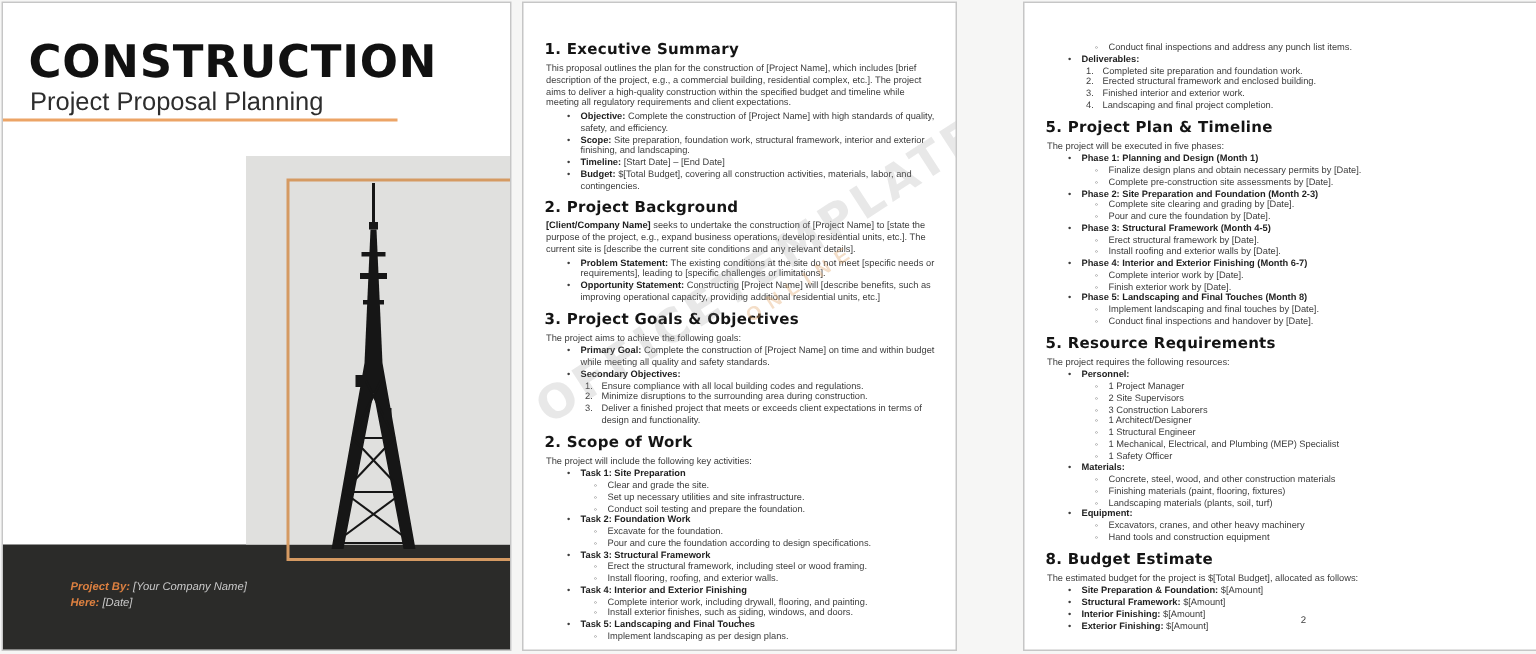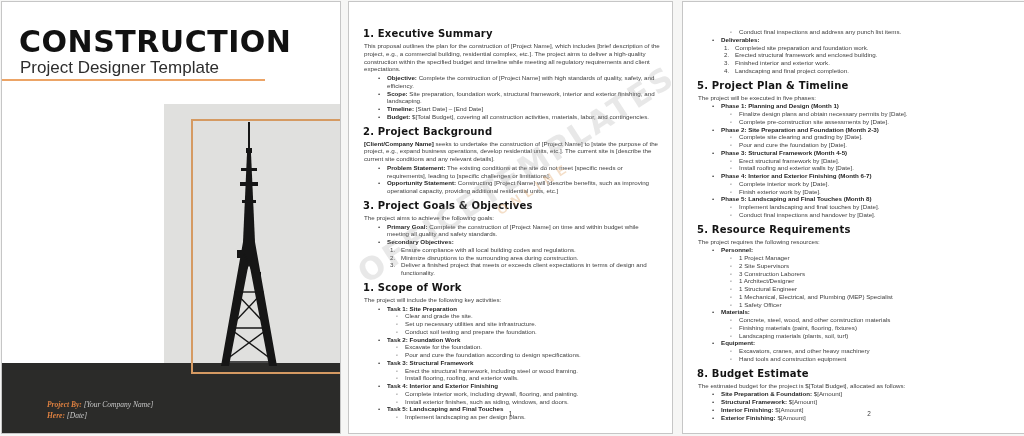--- a/index.html
+++ b/index.html
@@ -1,33 +1,33 @@
 <!DOCTYPE html>
 <html><head>
 <meta charset="utf-8">
 <style>
   * { margin:0; padding:0; box-sizing:border-box; }
   html,body { width:1024px; height:436px; background:#f6f6f5; font-family:"Liberation Sans", sans-serif; }
   .canvas { position:relative; width:1024px; height:436px; overflow:hidden; }
 
   .page { position:absolute; top:1px; height:433px; background:#ffffff; border:1px solid #c6c6c6; overflow:hidden; }
   .page-cover { left:1px; width:340px;padding-left:20px; }
-  .page-doc1  { left:348px; width:325px; }
+  .page-doc1  { left:348px; width:290px; }
   .page-doc2  { left:682px; width:374px; }
 
   
   .cover-title { position:absolute; left:17px; top:22px; font-size:30px; font-weight:800; letter-spacing:0.5px; color:#111; font-family:"DejaVu Sans", sans-serif; }
   .cover-subtitle { position:absolute; left:18px; top:56px; font-size:17px; color:#2d2d2d; }
   .cover-rule { position:absolute; left:0; top:77px; width:263px; height:2px; background:#eca466; }
   .cover-project-name { position:absolute; left:18px; top:84px; font-size:14px; color:#f0a56b; }
   .cover-photo { position:absolute; left:162px; top:102px; width:178px; height:259px; background:#e0e0de; }
   .cover-band { position:absolute; left:0; top:361px; width:340px; height:72px; background:#2b2b29; }
   .cover-photo-frame { position:absolute; left:189px; top:117px; width:220px; height:255px; border:2px solid #d59a62; }
   .cover-tower { position:absolute; left:205px; top:120px; width:84px; height:250px; }
-  .cover-footer { position:absolute; left:45px; top:398px; font-size:7.5px; font-style:italic; line-height:1.45;font-family:Liberation Serif, serif; }
+  .cover-footer { position:absolute; left:45px; top:384px; font-size:7.5px; font-style:italic; line-height:1.45; }
   .cover-footer .lbl { color:#dd8040; font-weight:bold; }
   .cover-footer .val { color:#c9c9c9; }
 
   
   .doc-body { position:relative; padding:26px 12px 0 14px; height:100%; }
   .blk { font-size:6.2px; line-height:1.25; color:#3d3d3d; }
   .blk.h2 { font-size:10px; line-height:1.15; font-weight:bold; color:#141414; margin:5px 0 2.5px; letter-spacing:0.2px; font-family:"DejaVu Sans", sans-serif; }
   .blk.h2:first-child { margin-top:0; }
   .blk.p { margin:1px 0 1px 1px; }
   .blk .b { font-weight:bold; color:#1f1f1f; }
@@ -44,21 +44,21 @@
   .wm .wm1 { font-size:31px; font-weight:bold; letter-spacing:3px; color:rgba(150,150,150,0.22); font-family:"DejaVu Sans", sans-serif; }
   .wm .wm2 { display:block; margin:-4px 0 0 150px; font-size:13px; font-weight:bold; letter-spacing:6px; color:rgba(226,168,110,0.38); }
 </style>
 </head>
 <body>
 
 <div class="canvas">
 
   <div class="page page-cover">
     <div class="cover-title">CONSTRUCTION</div>
-    <div class="cover-subtitle">Project Designer Template</div>
+    <div class="cover-subtitle">Project Proposal Planning</div>
     <div class="cover-rule"></div>
 
     <div class="cover-band"></div>
     <div class="cover-photo"></div>
     <div class="cover-photo-frame"></div>
 
     <svg class="cover-tower" viewBox="0 0 84 250" xmlns="http://www.w3.org/2000/svg">
       <g fill="#161616" stroke="#161616">
         <rect x="41" y="0" width="2" height="26" stroke="none"></rect>
         <rect x="39" y="26" width="6" height="5" stroke="none"></rect>
@@ -101,21 +101,21 @@
         <div class="blk p"><span class="b">[Client/Company Name]</span><span class="x"> seeks to undertake the construction of [Project Name] to [state the purpose of the project, e.g., expand business operations, develop residential units, etc.]. The current site is [describe the current site conditions and any relevant details].</span></div>
         <div class="blk b1"><span class="g">•</span><span class="b">Problem Statement:</span><span class="x"> The existing conditions at the site do not meet [specific needs or requirements], leading to [specific challenges or limitations].</span></div>
         <div class="blk b1"><span class="g">•</span><span class="b">Opportunity Statement:</span><span class="x"> Constructing [Project Name] will [describe benefits, such as improving operational capacity, providing additional residential units, etc.]</span></div>
         <div class="blk h2">3. Project Goals &amp; Objectives</div>
         <div class="blk p"><span class="x">The project aims to achieve the following goals:</span></div>
         <div class="blk b1"><span class="g">•</span><span class="b">Primary Goal:</span><span class="x"> Complete the construction of [Project Name] on time and within budget while meeting all quality and safety standards.</span></div>
         <div class="blk b1"><span class="g">•</span><span class="b">Secondary Objectives:</span></div>
         <div class="blk n"><span class="num">1.</span><span class="x">Ensure compliance with all local building codes and regulations.</span></div>
         <div class="blk n"><span class="num">2.</span><span class="x">Minimize disruptions to the surrounding area during construction.</span></div>
         <div class="blk n"><span class="num">3.</span><span class="x">Deliver a finished project that meets or exceeds client expectations in terms of design and functionality.</span></div>
-        <div class="blk h2">1. Scope of Work</div>
+        <div class="blk h2">2. Scope of Work</div>
         <div class="blk p"><span class="x">The project will include the following key activities:</span></div>
         <div class="blk b1"><span class="g">•</span><span class="b">Task 1: Site Preparation</span></div>
         <div class="blk b2"><span class="g">◦</span><span class="x">Clear and grade the site.</span></div>
         <div class="blk b2"><span class="g">◦</span><span class="x">Set up necessary utilities and site infrastructure.</span></div>
         <div class="blk b2"><span class="g">◦</span><span class="x">Conduct soil testing and prepare the foundation.</span></div>
         <div class="blk b1"><span class="g">•</span><span class="b">Task 2: Foundation Work</span></div>
         <div class="blk b2"><span class="g">◦</span><span class="x">Excavate for the foundation.</span></div>
         <div class="blk b2"><span class="g">◦</span><span class="x">Pour and cure the foundation according to design specifications.</span></div>
         <div class="blk b1"><span class="g">•</span><span class="b">Task 3: Structural Framework</span></div>
         <div class="blk b2"><span class="g">◦</span><span class="x">Erect the structural framework, including steel or wood framing.</span></div>

